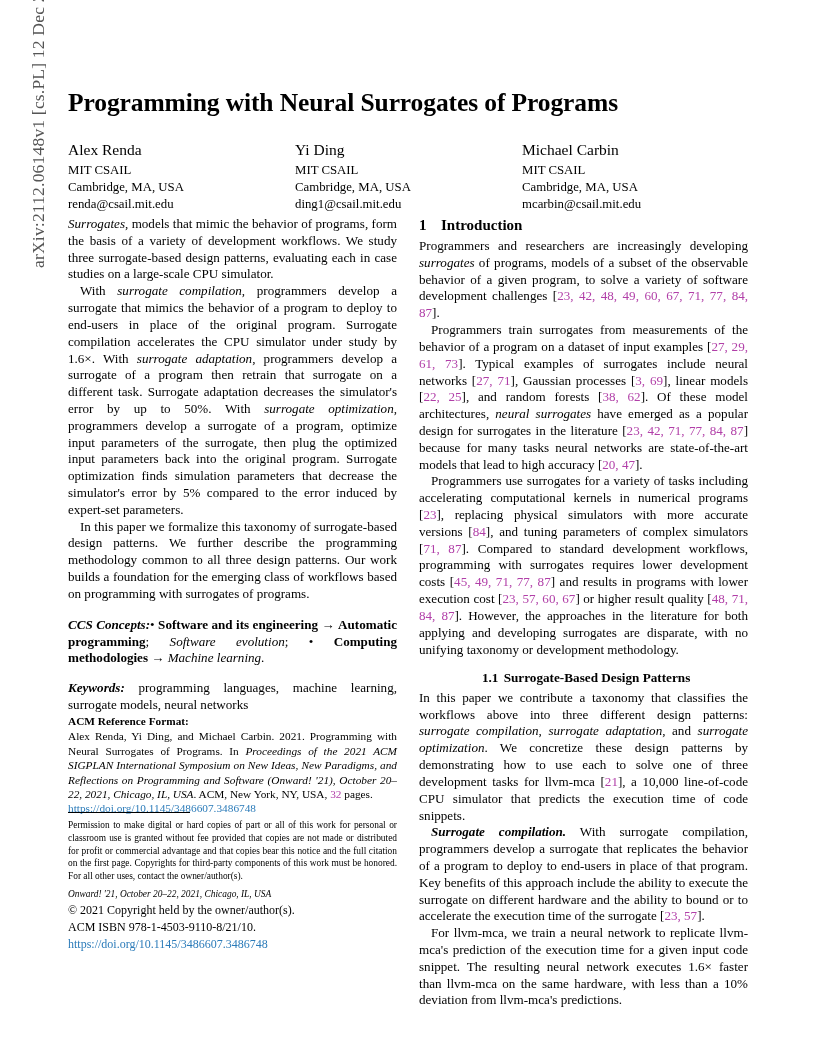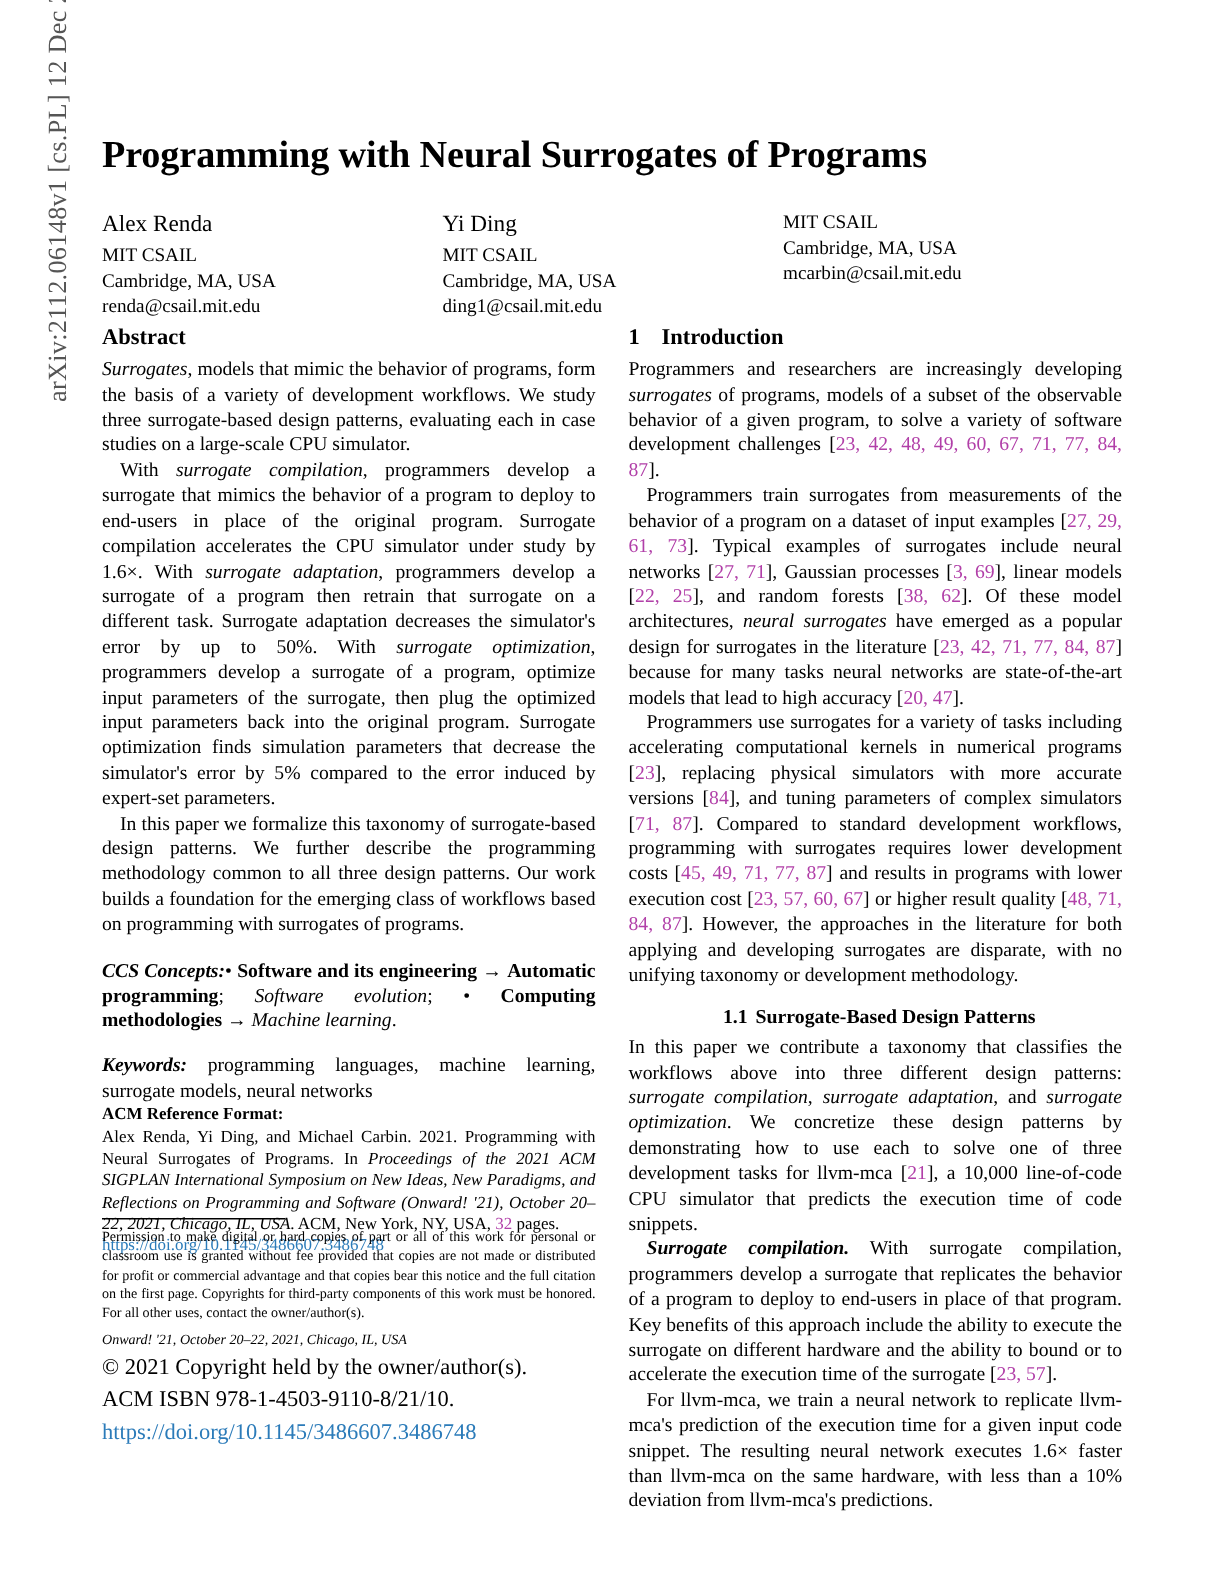--- a/index.html
+++ b/index.html
@@ -160,21 +160,21 @@
     text-align: justify;
     margin: 0;
   }
   .perm-conf {
     font-size: 9.4px;
     font-style: italic;
     line-height: 1.45;
     margin: 5px 0 0 0;
   }
   .perm-line {
-    font-size: 15px;
+    font-size: 12px;
     line-height: 1.45;
     margin: 0;
   }
 
   .para-lead { font-style: italic; font-weight: bold; }
 </style>
 </head>
 <body>
 
 <div class="page">
@@ -190,29 +190,29 @@
       <div class="author-line">Cambridge, MA, USA</div>
       <div class="author-line">renda@csail.mit.edu</div>
     </div>
     <div class="author">
       <div class="author-name">Yi Ding</div>
       <div class="author-line">MIT CSAIL</div>
       <div class="author-line">Cambridge, MA, USA</div>
       <div class="author-line">ding1@csail.mit.edu</div>
     </div>
     <div class="author">
+      <div class="author-name">Michael Carbin</div>
       <div class="author-line">MIT CSAIL</div>
       <div class="author-line">Cambridge, MA, USA</div>
       <div class="author-line">mcarbin@csail.mit.edu</div>
     </div>
   </div>
 
   <div class="col col-left">
 
-    <h2 class="sec">Abstract</h2>
 
     <p class="body"><span class="it">Surrogates</span><span>, models that mimic the behavior of programs, form the basis of a variety of development workflows. We study three surrogate-based design patterns, evaluating each in case studies on a large-scale CPU simulator.</span></p>
 
     <p class="body"><span>With </span><span class="it">surrogate compilation</span><span>, programmers develop a surrogate that mimics the behavior of a program to deploy to end-users in place of the original program. Surrogate compilation accelerates the CPU simulator under study by 1.6×. With </span><span class="it">surrogate adaptation</span><span>, programmers develop a surrogate of a program then retrain that surrogate on a different task. Surrogate adaptation decreases the simulator's error by up to 50%. With </span><span class="it">surrogate optimization</span><span>, programmers develop a surrogate of a program, optimize input parameters of the surrogate, then plug the optimized input parameters back into the original program. Surrogate optimization finds simulation parameters that decrease the simulator's error by 5% compared to the error induced by expert-set parameters.</span></p>
 
     <p class="body">In this paper we formalize this taxonomy of surrogate-based design patterns. We further describe the programming methodology common to all three design patterns. Our work builds a foundation for the emerging class of workflows based on programming with surrogates of programs.</p>
 
     <p class="ccs"><span class="bi">CCS Concepts:</span><span>• </span><span class="bd">Software and its engineering</span><span> → </span><span class="bd">Automatic programming</span><span>; </span><span class="it">Software evolution</span><span>; </span><span>• </span><span class="bd">Computing methodologies</span><span> → </span><span class="it">Machine learning</span><span>.</span></p>
 
     <p class="keywords"><span class="bi">Keywords:</span><span> programming languages, machine learning, surrogate models, neural networks</span></p>

